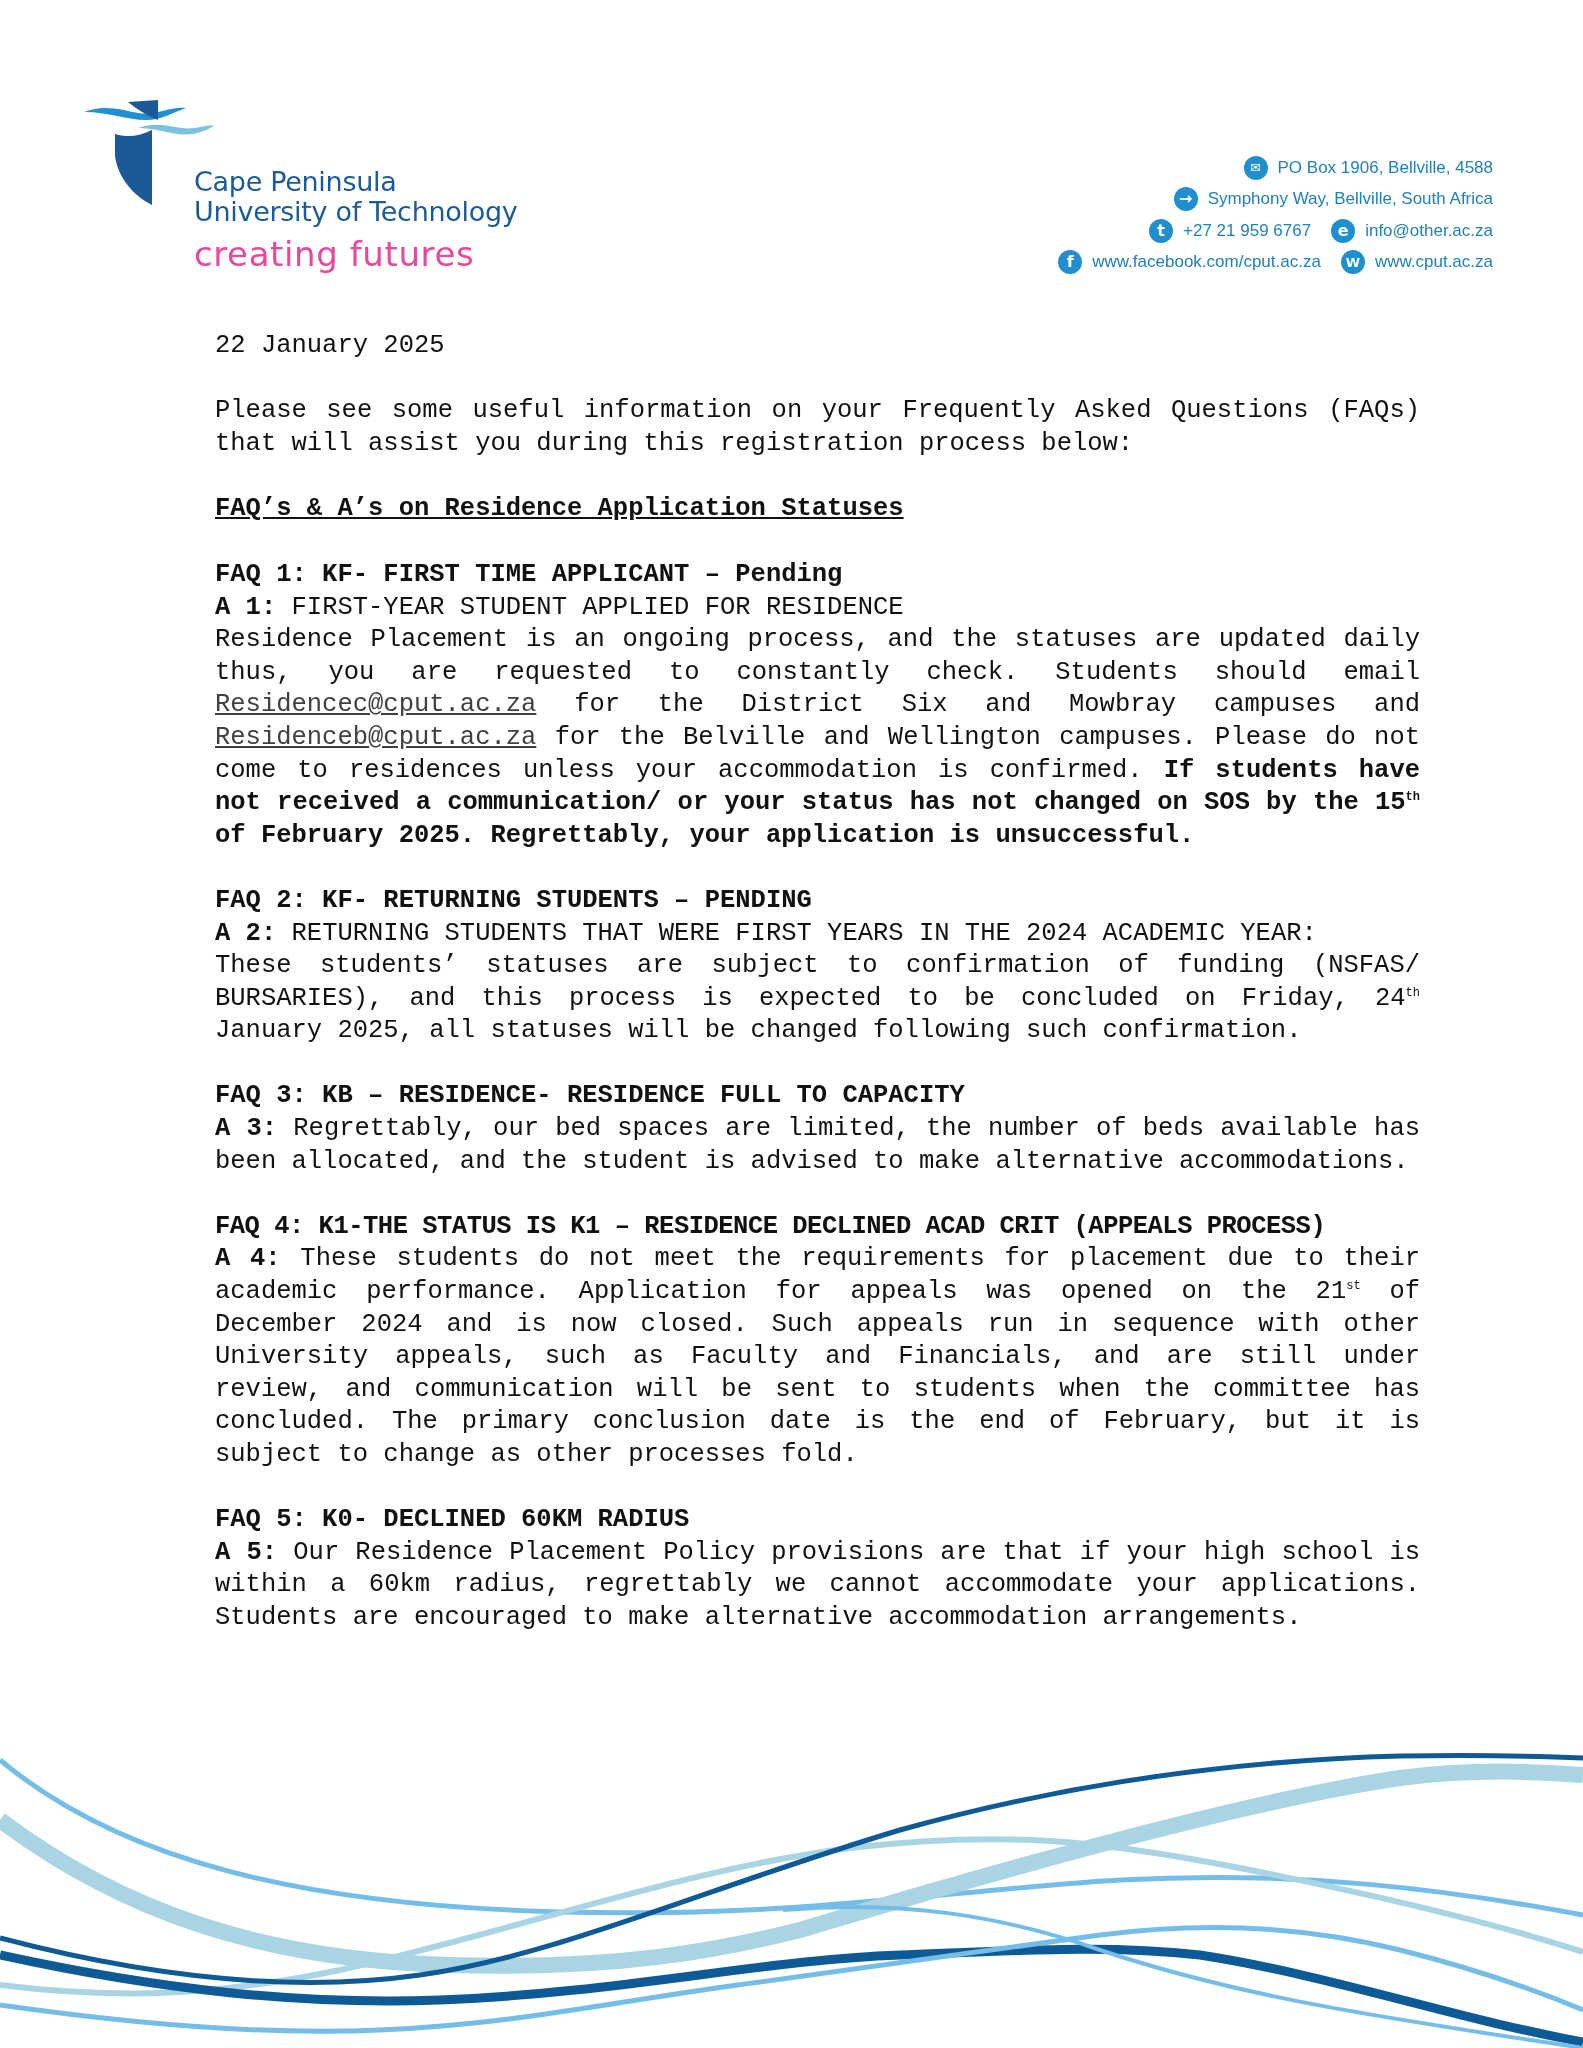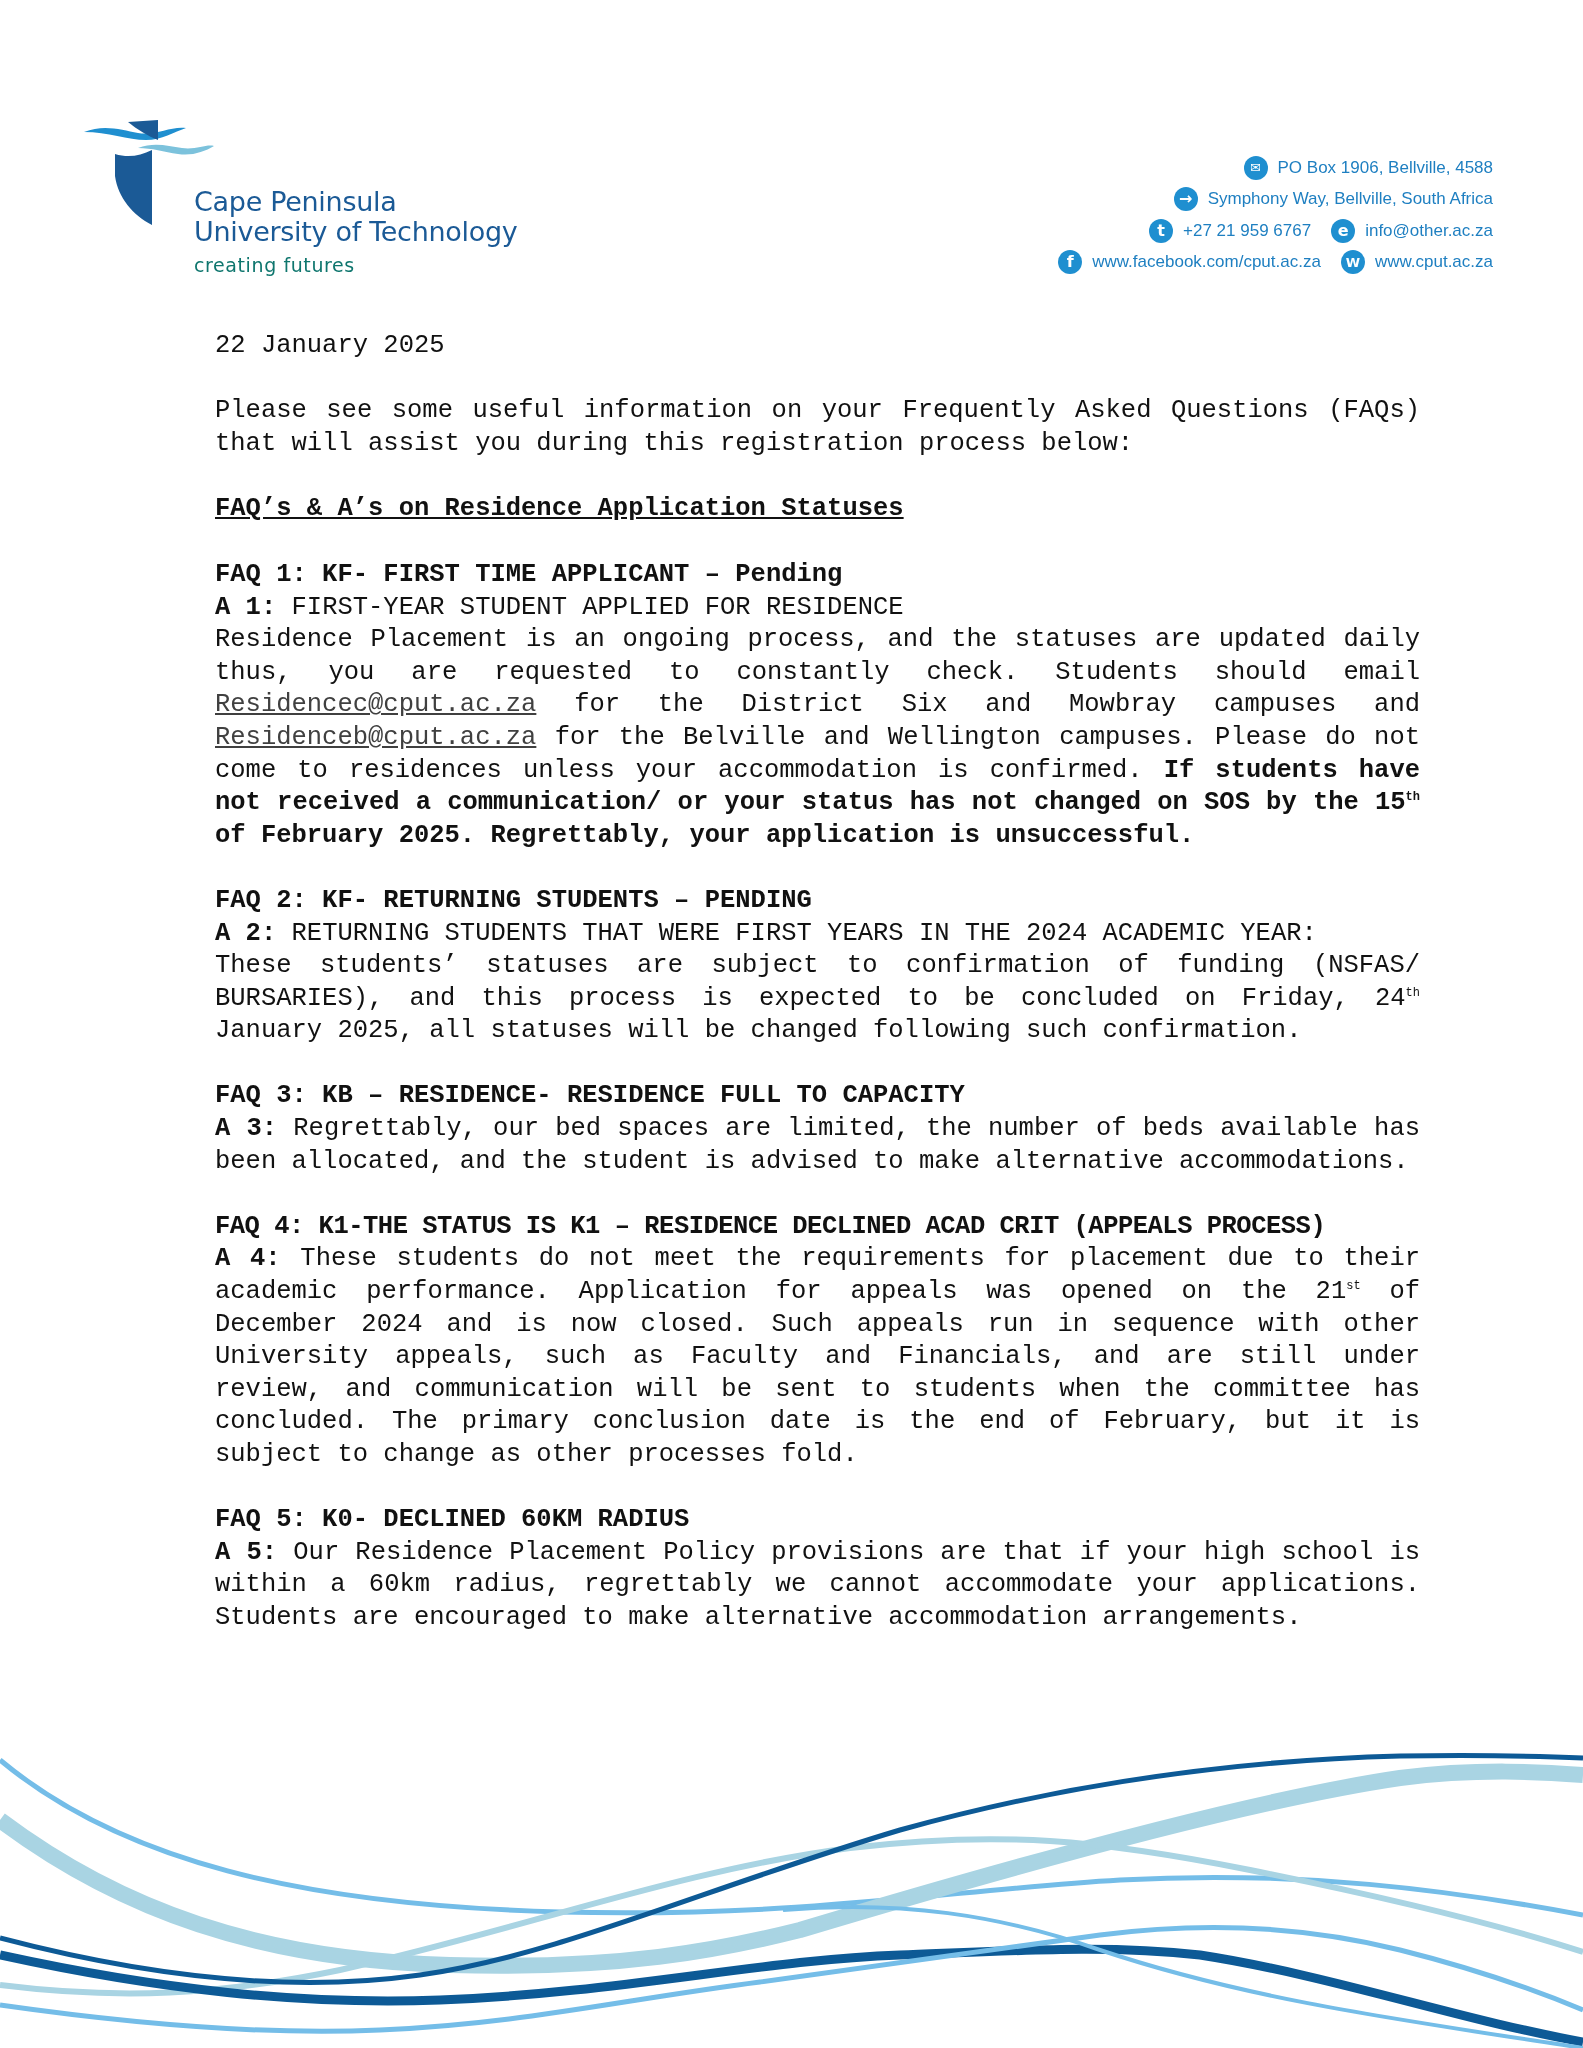--- a/index.html
+++ b/index.html
@@ -12,21 +12,21 @@
       height: 2048px;
       position: relative;
       overflow: hidden;
       font-family: "Liberation Sans", sans-serif;
       color: #111111;
     }
     
     .logo {
       position: absolute;
       left: 78px;
-      top: 120px;
+      top: 100px;
       width: 460px;
       height: 175px;
     }
     .logo-mark {
       position: absolute;
       left: 0;
       top: 0;
       width: 140px;
       height: 110px;
     }
@@ -39,22 +39,22 @@
       letter-spacing: -0.3px;
       white-space: nowrap;
     }
     .logo-line1 { top: 66px; }
     .logo-line2 { top: 96px; }
     .logo-tag {
       position: absolute;
       left: 116px;
       top: 134px;
       font-family: "DejaVu Sans", sans-serif;
-      color: #0f766e;
-      font-size: 19px;
+      color: #ec4899;
+      font-size: 34px;
       letter-spacing: 0.6px;
       white-space: nowrap;
     }
     
     .contact {
       position: absolute;
       right: 90px;
       top: 152px;
       text-align: right;
       font-family: "Liberation Sans", sans-serif;

